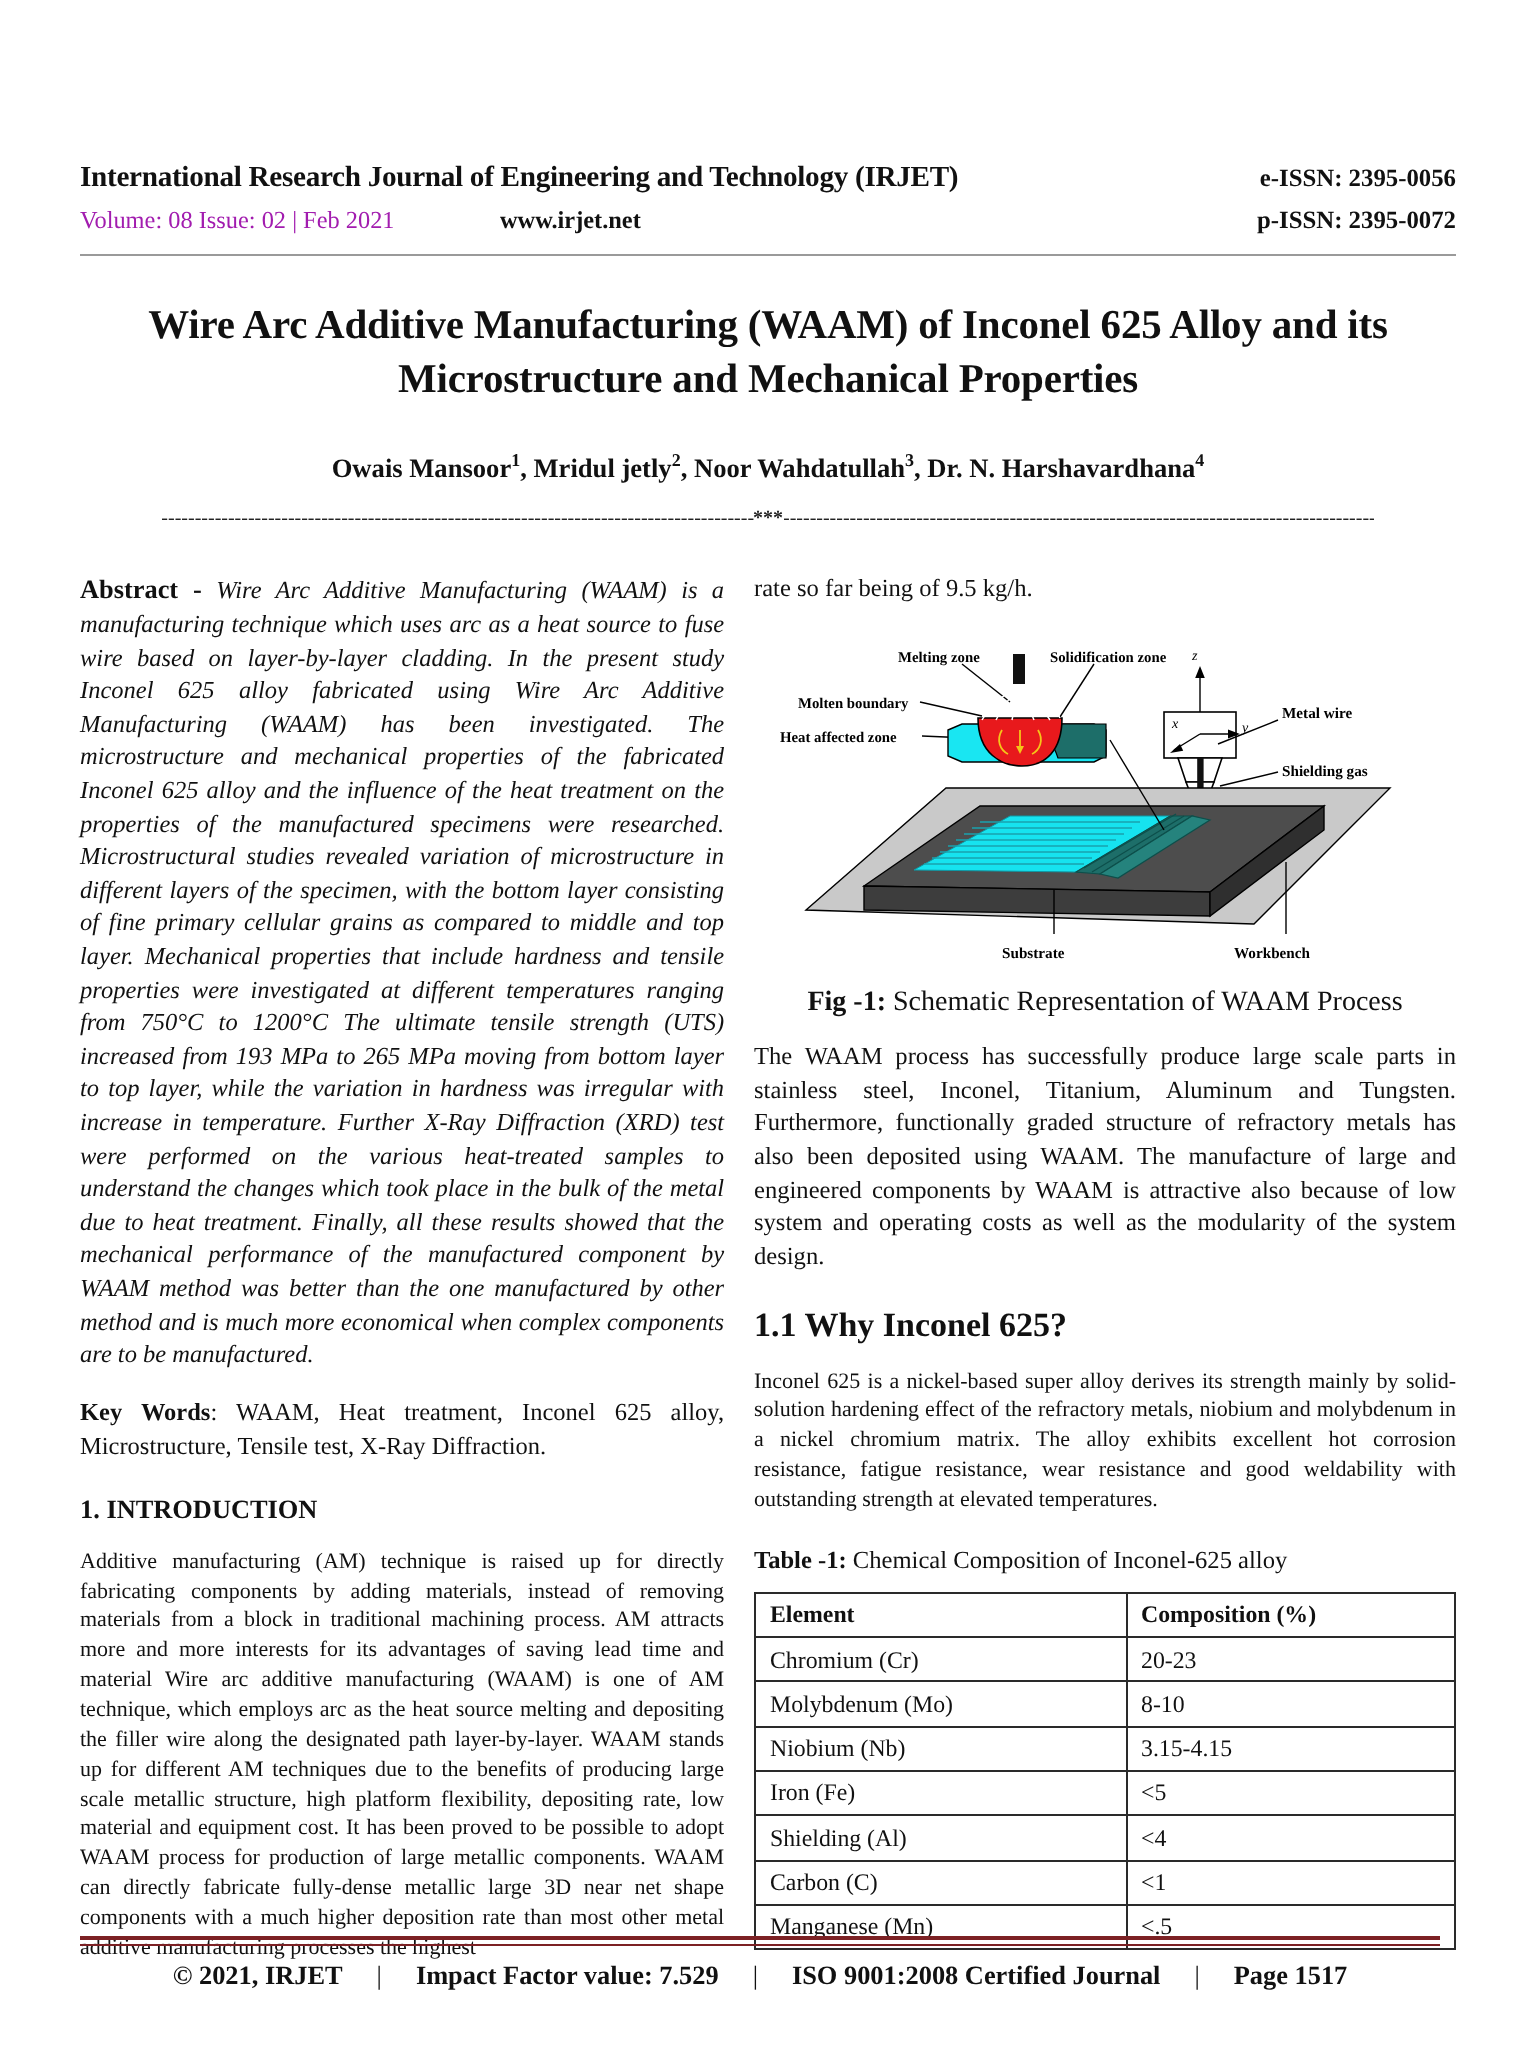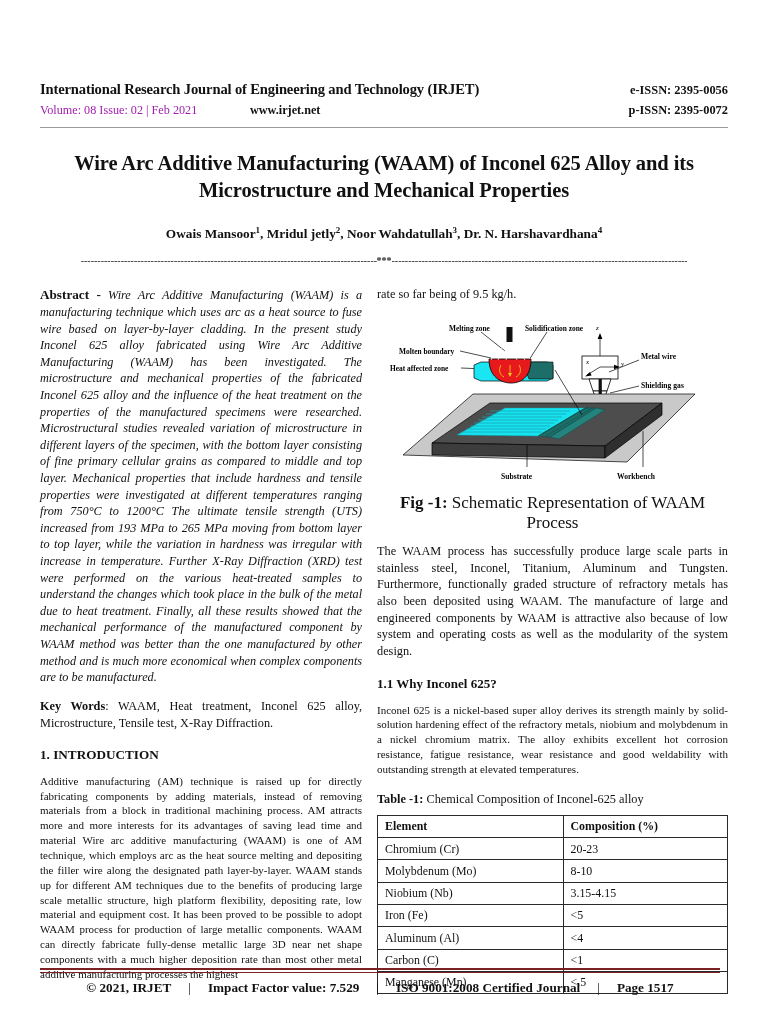--- a/index.html
+++ b/index.html
@@ -67,24 +67,24 @@
   }
   .abstract b { font-style:normal; font-weight:bold; font-size:13.2px; }
   .keywords { font-size:12.25px; line-height:1.38; margin-top:12px; text-align:justify; }
   .keywords b { }
   .sec-head { font-weight:bold; font-size:13.2px; margin-top:15px; margin-bottom:1px; }
   .body-text { font-size:11px; line-height:1.352; text-align:justify; }
 
   
   .rc-lead { font-size:12.3px; line-height:1.352; text-align:justify; }
   .fig-wrap { margin-top:4px; }
-  .fig-cap { text-align:center; font-size:17px; margin-top:2px; }
+  .fig-cap { text-align:center; font-size:14px; margin-top:2px; }
   .fig-cap b { font-weight:bold; }
   .rc-para { font-size:12.3px; line-height:1.352; text-align:justify; margin-top:10px; }
-  .sub-head { font-weight:bold; font-size:13px; margin-top:16px; margin-bottom:1px; }
+  .sub-head { font-weight:bold; font-size:17px; margin-top:16px; margin-bottom:1px; }
   .tbl-cap { font-size:12.3px; margin-top:15px; margin-bottom:8px; }
   .tbl-cap b { font-weight:bold; }
 
   table.comp { border-collapse:collapse; width:100%; }
   table.comp td, table.comp th {
     border:1px solid #2a2a2a;
     padding:3.5px 7px;
     font-size:11.9px; text-align:left; font-weight:normal;
     line-height:1.2;
   }
@@ -288,21 +288,21 @@
             </tr>
             <tr>
               <td class="c0">Niobium (Nb)</td>
               <td>3.15-4.15</td>
             </tr>
             <tr>
               <td class="c0">Iron (Fe)</td>
               <td>&lt;5</td>
             </tr>
             <tr>
-              <td class="c0">Aluminum (Al)</td>
+              <td class="c0">Shielding (Al)</td>
               <td>&lt;4</td>
             </tr>
             <tr>
               <td class="c0">Carbon (C)</td>
               <td>&lt;1</td>
             </tr>
             <tr>
               <td class="c0">Manganese (Mn)</td>
               <td>&lt;.5</td>
             </tr>

